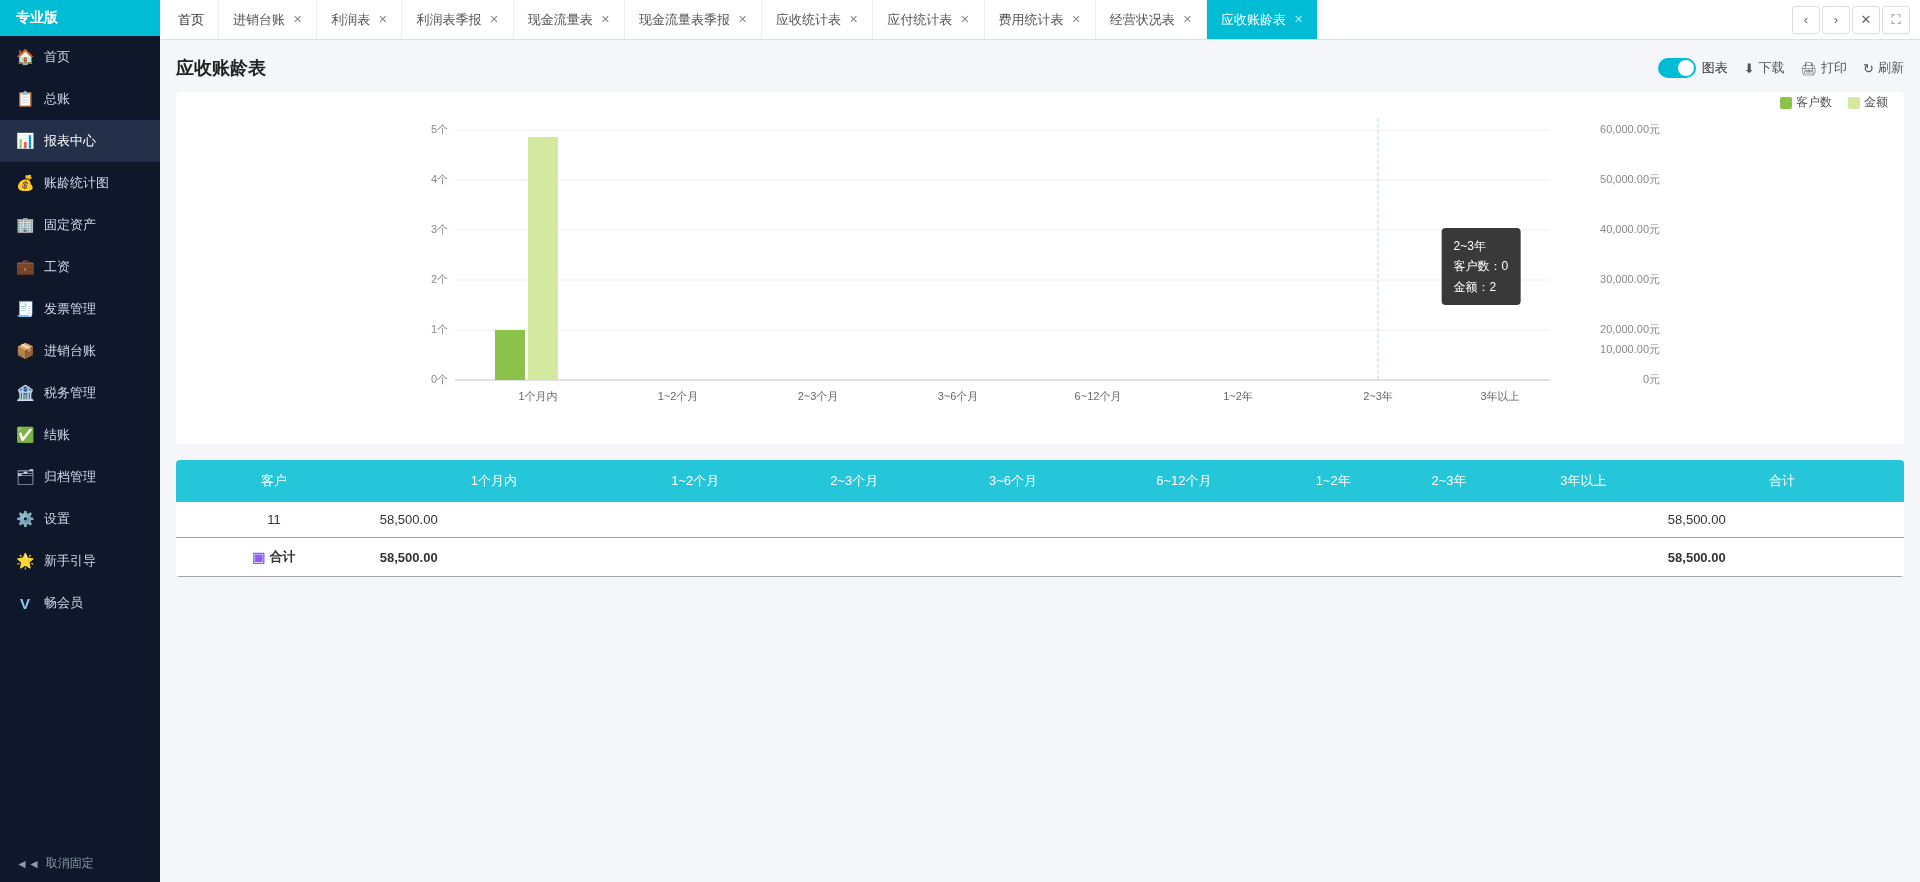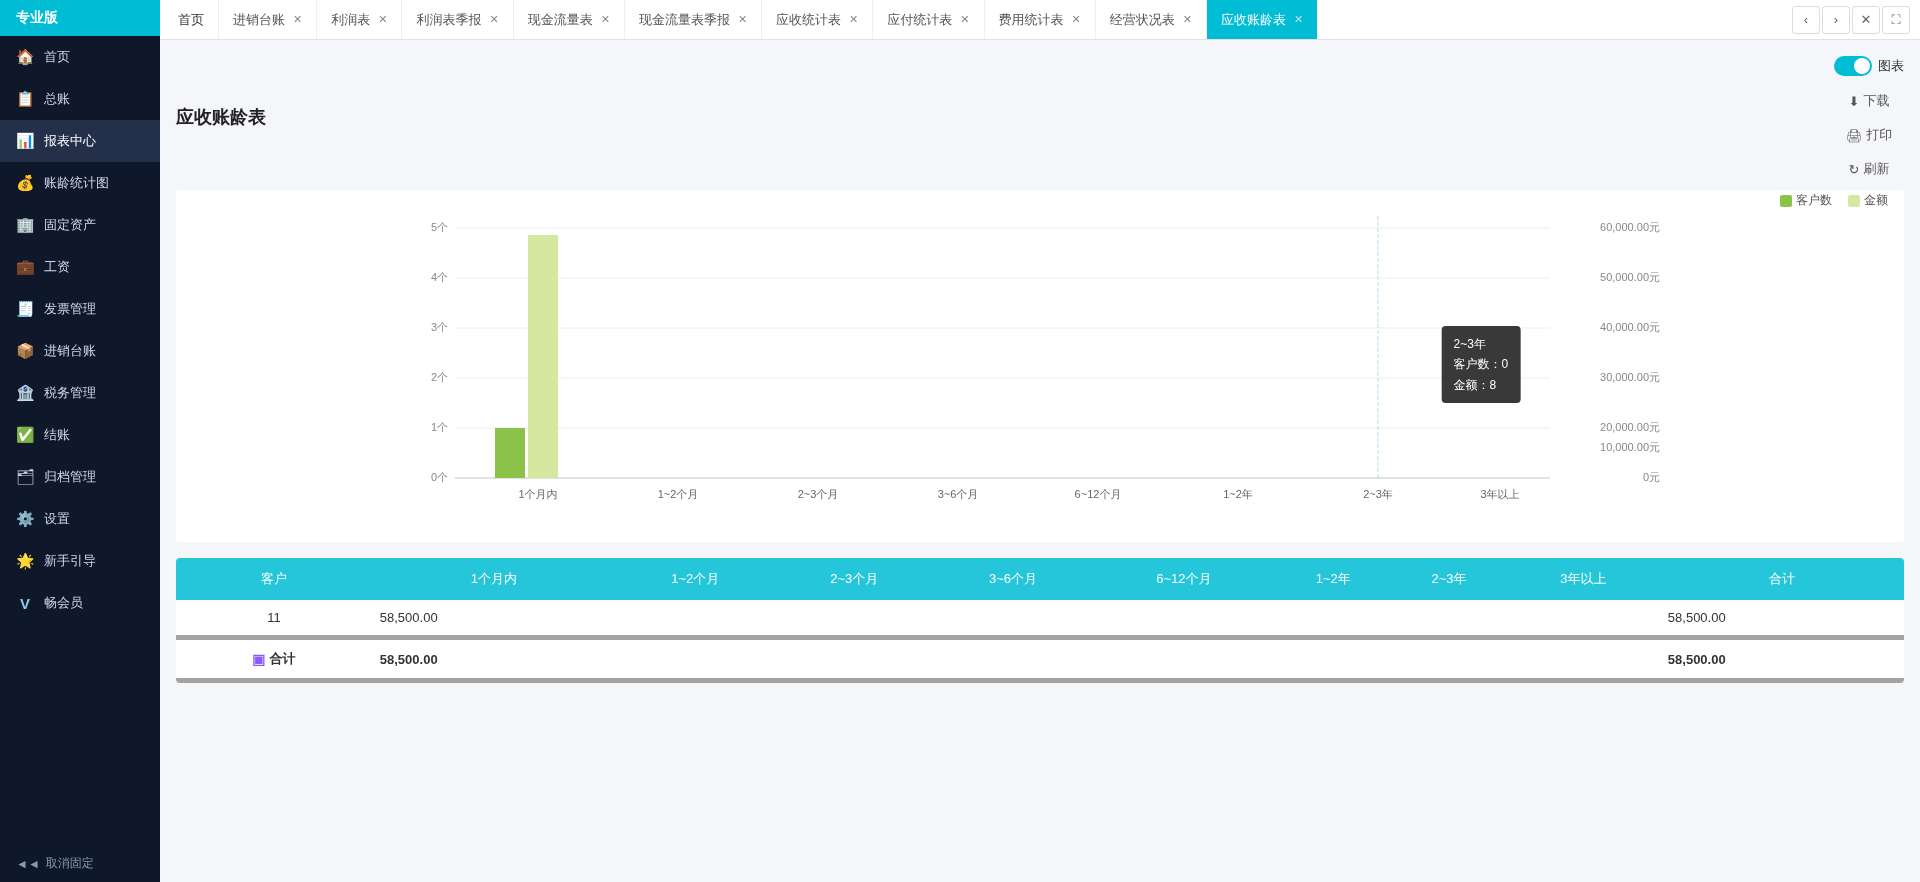--- a/index.html
+++ b/index.html
@@ -108,21 +108,21 @@
     }
 
     
     .page-header {
       display: flex;
       align-items: center;
       justify-content: space-between;
       margin-bottom: 12px;
     }
     .page-title { font-size: 18px; font-weight: 600; color: #222; }
-    .header-actions { display: flex; align-items: center; gap: 16px; flex-direction: column; }
+    .header-actions { display: flex; align-items: center; gap: 16px; }
     .toggle-switch {
       display: flex;
       align-items: center;
       gap: 6px;
     }
     .toggle-track {
       width: 38px;
       height: 20px;
       background: #00bcd4;
       border-radius: 10px;
@@ -185,21 +185,21 @@
       background: #26c6da;
       color: white;
     }
     .data-table thead th {
       padding: 12px 0;
       text-align: center;
       font-weight: 400;
       font-size: 13px;
     }
     .data-table thead th:first-child { text-align: center; }
-    .data-table tbody tr { border-bottom: 5px solid #a3a3a3; }
+    .data-table tbody tr { border-bottom: 1px solid #a3a3a3; }
     .data-table tbody td {
       padding: 10px 8px;
       font-size: 13px;
       color: #333;
     }
     .data-table tbody td:first-child { text-align: center; }
     .total-row { font-weight: bold; }
     .total-label { display: flex; align-items: center; gap: 4px; justify-content: center; }
     .total-icon { color: #8b5cf6; font-size: 14px; }
 
@@ -416,21 +416,21 @@
           <text x="968" y="292" text-anchor="middle" font-size="11" fill="#666">2~3年</text>
           <text x="1090" y="292" text-anchor="middle" font-size="11" fill="#666">3年以上</text>
 
           <line x1="968" y1="10" x2="968" y2="272" stroke="#b0e0f0" stroke-width="1" stroke-dasharray="4,2"></line>
         </svg>
 
         
         <div class="tooltip-box" style="position:absolute; top:120px; left: 76%; transform: translateX(-50%);">
           <div>2~3年</div>
           <div>客户数：0</div>
-          <div>金额：8</div>
+          <div>金额：2</div>
         </div>
       </div>
     </div>
 
     <table class="data-table">
       <thead>
         <tr>
           <th>客户</th>
           <th>1个月内</th>
           <th>1~2个月</th>

